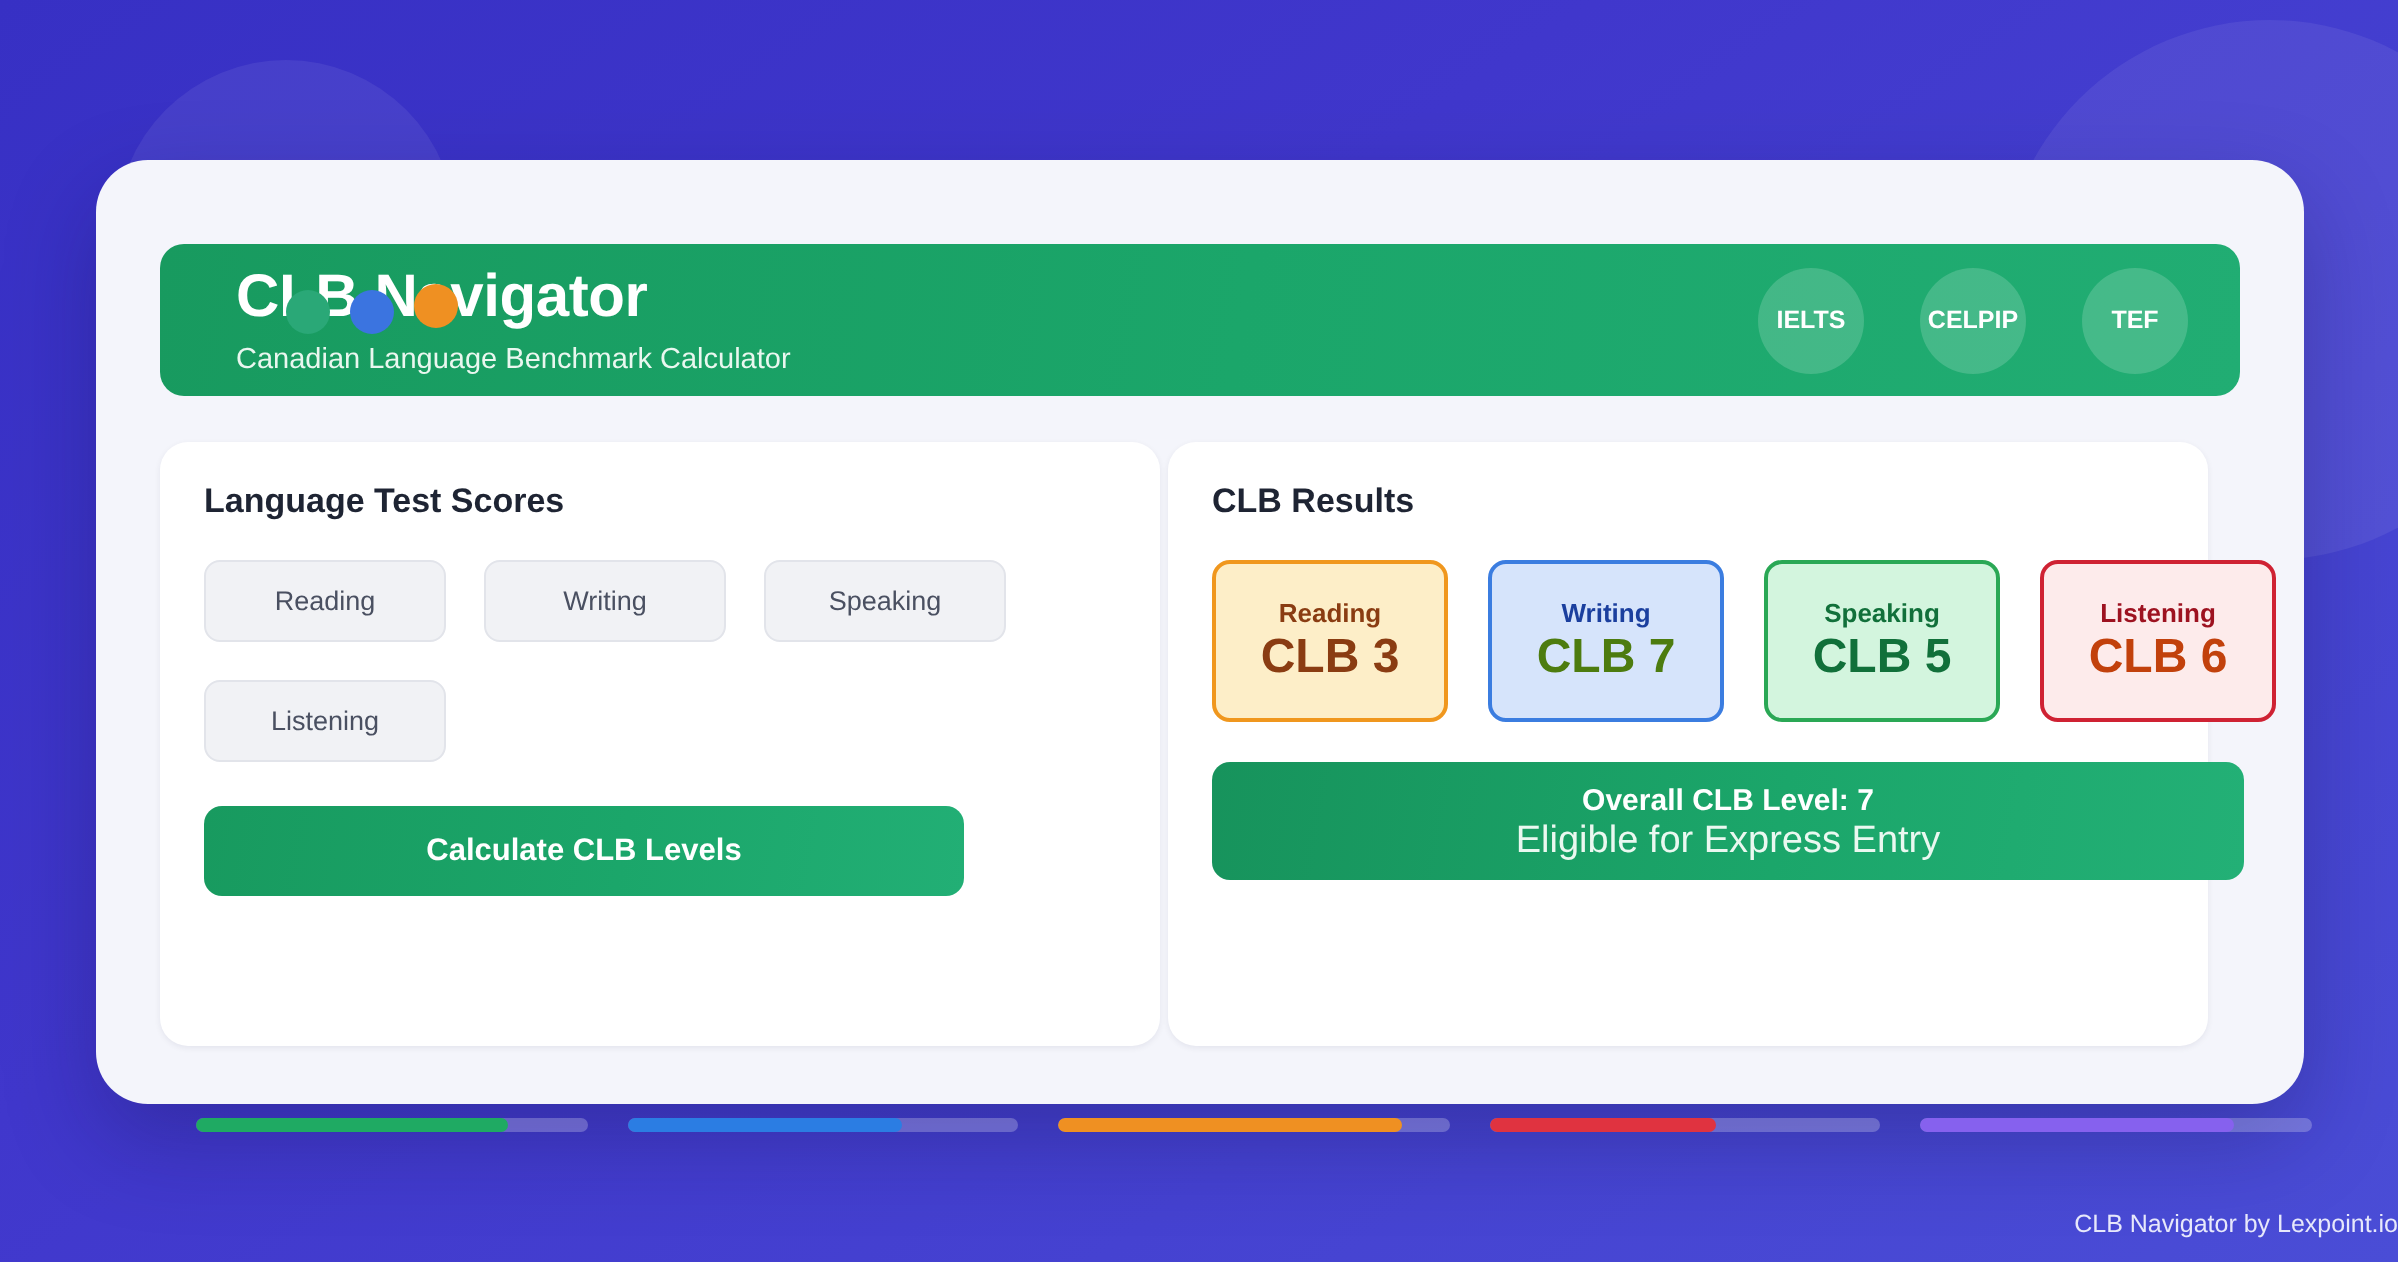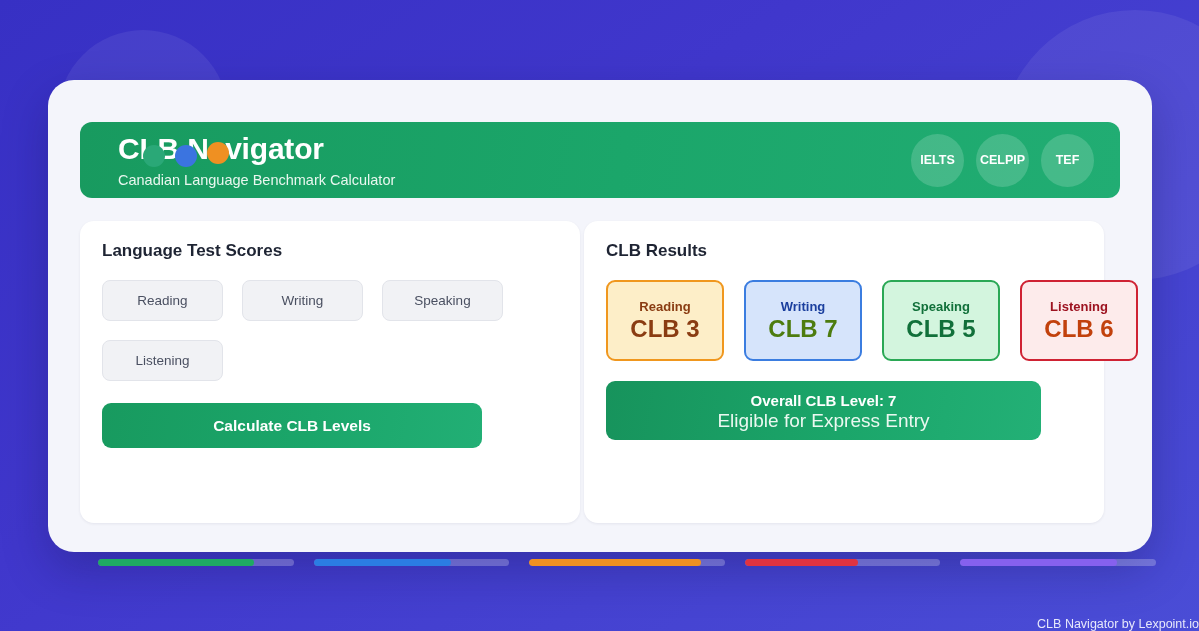--- a/index.html
+++ b/index.html
@@ -67,21 +67,21 @@
   }
   .dot {
     position: absolute;
     border-radius: 50%;
     z-index: 3;
   }
   .dot.d1 { width: 22px; height: 22px; background: #2aa877; left: 25px; top: 13px; }
   .dot.d2 { width: 22px; height: 22px; background: #3b74e0; left: 57px; top: 13px; }
   .dot.d3 { width: 22px; height: 22px; background: #ef9022; left: 89px; top: 10px; }
 
-  .badges { display: flex; gap: 12px; }
+  .badges { display: flex; gap: 28px; }
   .badge {
     width: 53px; height: 53px;
     border-radius: 50%;
     background: rgba(255,255,255,0.17);
     color: #ffffff;
     font-size: 12.5px;
     font-weight: bold;
     display: flex;
     align-items: center;
     justify-content: center;
@@ -168,21 +168,21 @@
   }
   .result-level {
     font-size: 24px;
     font-weight: bold;
     line-height: 28px;
     white-space: nowrap;
   }
 
   .overall {
     margin-top: 20px;
-    width: 435px;
+    width: 516px;
     height: 59px;
     border-radius: 9px;
     background: linear-gradient(100deg, #17935c 0%, #1ba66a 55%, #23b076 100%);
     display: flex;
     flex-direction: column;
     align-items: center;
     justify-content: center;
     color: #ffffff;
   }
   .overall-main { font-size: 15px; font-weight: bold; line-height: 20px; }
@@ -205,21 +205,21 @@
     overflow: hidden;
   }
   .progress-fill {
     height: 100%;
     border-radius: 4px;
   }
 
   .footer-note {
     position: absolute;
     right: 0px;
-    bottom: 0;
+    bottom: 12px;
     font-size: 12.5px;
     color: #e7e8fb;
     white-space: nowrap;
   }
 </style>
 </head>
 <body>
 
 <div class="bg-circle left"></div>
 <div class="bg-circle right"></div>

